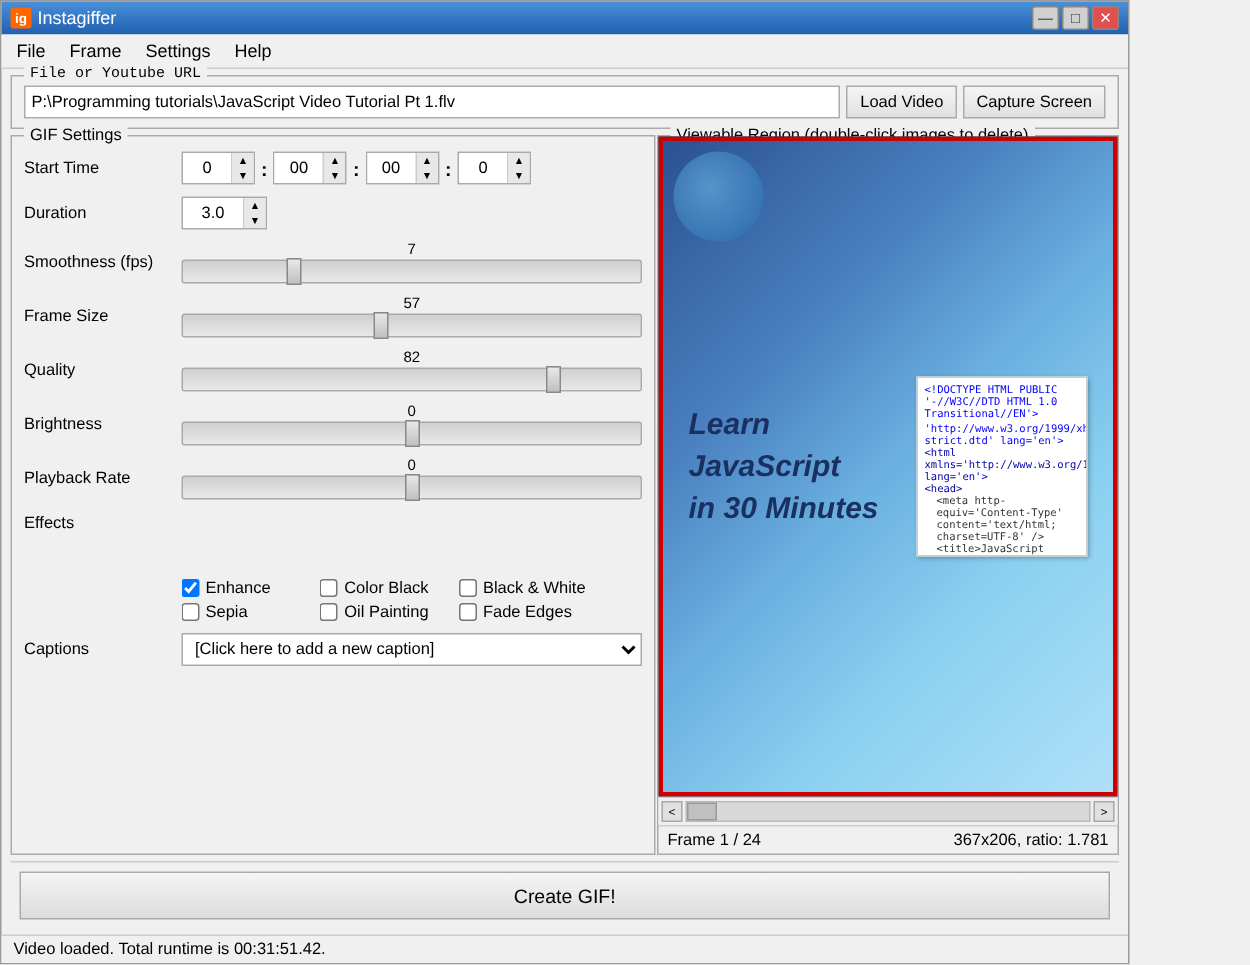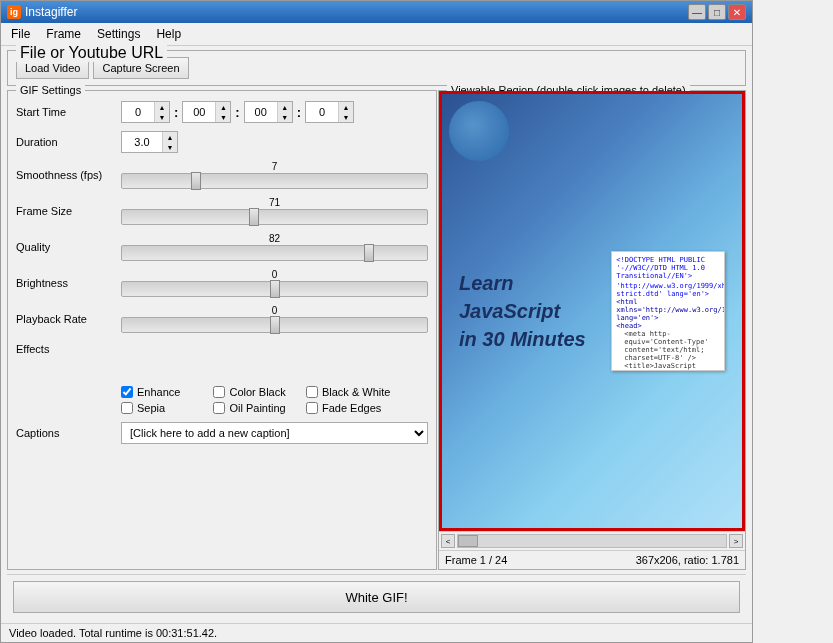--- a/index.html
+++ b/index.html
@@ -90,21 +90,22 @@
       border: 1px solid #aaa;
       padding: 4px 8px 6px;
       position: relative;
     }
     .url-section-legend {
       position: absolute;
       top: -7px;
       left: 8px;
       background: #f0f0f0;
       padding: 0 4px;
-      font-size: 16px;
+      font-size: 10px;
+      font-family: Liberation Mono, monospace;
     }
     .url-row {
       display: flex;
       gap: 4px;
       align-items: center;
       margin-top: 2px;
     }
     .url-input {
       flex: 1;
       height: 22px;
@@ -428,20 +429,21 @@
     <span class="menu-item">Frame</span>
     <span class="menu-item">Settings</span>
     <span class="menu-item">Help</span>
   </div>
 
   <div class="content">
 
     <div class="url-section">
       <span class="url-section-legend">File or Youtube URL</span>
       <div class="url-row">
+        <input class="url-input" type="text" value="P:\Programming tutorials\JavaScript Video Tutorial Pt 1.flv" style="">
         <button class="btn">Load Video</button>
         <button class="btn">Capture Screen</button>
       </div>
     </div>
 
     <div class="main-area">
 
       <div class="left-panel">
         <div class="gif-settings">
           <span class="gif-settings-legend">GIF Settings</span>
@@ -498,21 +500,21 @@
             <span class="setting-label">Smoothness (fps)</span>
             <div class="slider-container">
               <div class="slider-value">7</div>
               <input class="slider" type="range" min="0" max="30" value="7" style="">
             </div>
           </div>
 
           <div class="setting-row">
             <span class="setting-label">Frame Size</span>
             <div class="slider-container">
-              <div class="slider-value">71</div>
+              <div class="slider-value">57</div>
               <input class="slider" type="range" min="0" max="100" value="43" style="">
             </div>
           </div>
 
           <div class="setting-row">
             <span class="setting-label">Quality</span>
             <div class="slider-container">
               <div class="slider-value">82</div>
               <input class="slider" type="range" min="0" max="100" value="82" style="">
             </div>
@@ -609,20 +611,20 @@
 
           <div class="frame-info">
             <span>Frame  1 / 24</span>
             <span>367x206, ratio: 1.781</span>
           </div>
         </div>
       </div>
     </div>
 
     <div class="create-row">
-      <button class="create-btn">White GIF!</button>
+      <button class="create-btn">Create GIF!</button>
     </div>
   </div>
 
   <div class="status-bar">
     <span>Video loaded. Total runtime is 00:31:51.42.</span>
   </div>
 </div>
 
 </body></html>

